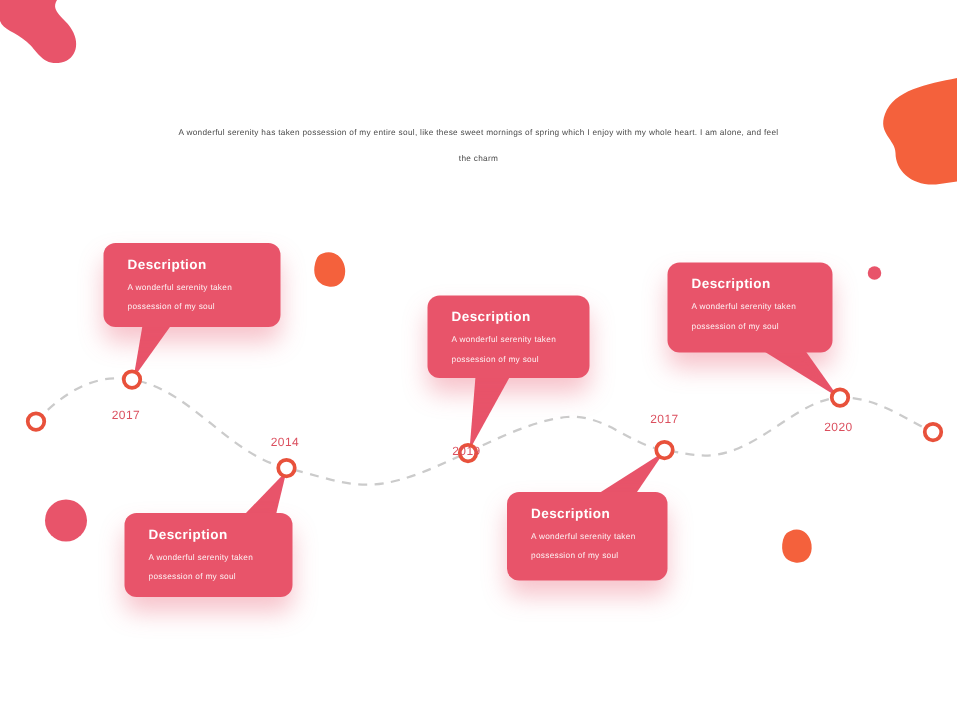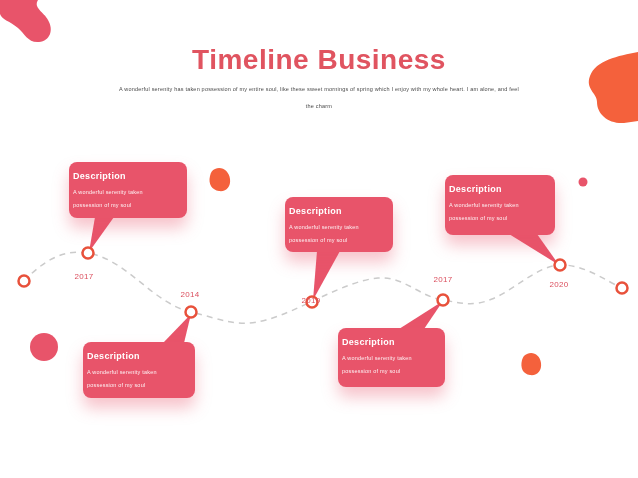--- a/index.html
+++ b/index.html
@@ -12,21 +12,21 @@
     position:absolute;left:0;top:44px;width:638px;text-align:center;
     font-size:28px;font-weight:bold;color:#E05460;letter-spacing:0.5px;
   }
   .page-subtitle{
     position:absolute;left:109px;top:81px;width:420px;text-align:center;
     font-size:5.5px;line-height:17px;color:#4a4a4a;letter-spacing:0.2px;
   }
   .page-subtitle span{display:block;}
   .card{
     position:absolute;background:#E8546A;border-radius:8px;color:#ffffff;
-    padding:9px 4px 6px;box-sizing:border-box;
+    padding:9px 16px 6px;box-sizing:border-box;
     box-shadow:0 10px 16px rgba(232,84,106,0.35);
   }
   .card h3{margin:0 0 5px;font-size:9px;line-height:10px;font-weight:bold;letter-spacing:0.3px;}
   .card p{margin:0;font-size:5.5px;line-height:13px;letter-spacing:0.2px;opacity:0.92;width:94px;}
   .card-1{left:69px;top:162px;width:118px;height:56px;}
   .card-2{left:83px;top:342px;width:112px;height:56px;}
   .card-3{left:285px;top:197px;width:108px;height:55px;}
   .card-4{left:338px;top:328px;width:107px;height:59px;}
   .card-5{left:445px;top:175px;width:110px;height:60px;}
   .year{
@@ -63,21 +63,20 @@
 
     <circle cx="24" cy="281" r="5.5" fill="#ffffff" stroke="#E8513B" stroke-width="2.5"></circle>
     <circle cx="88" cy="253" r="5.5" fill="#ffffff" stroke="#E8513B" stroke-width="2.5"></circle>
     <circle cx="191" cy="312" r="5.5" fill="#ffffff" stroke="#E8513B" stroke-width="2.5"></circle>
     <circle cx="312" cy="302" r="5.5" fill="#ffffff" stroke="#E8513B" stroke-width="2.5"></circle>
     <circle cx="443" cy="300" r="5.5" fill="#ffffff" stroke="#E8513B" stroke-width="2.5"></circle>
     <circle cx="560" cy="265" r="5.5" fill="#ffffff" stroke="#E8513B" stroke-width="2.5"></circle>
     <circle cx="622" cy="288" r="5.5" fill="#ffffff" stroke="#E8513B" stroke-width="2.5"></circle>
   </svg>
 
-  <div class="page-title">Timeline Business</div>
 
   <div class="page-subtitle">
     <span>A wonderful serenity has taken possession of my entire soul, like these sweet mornings of spring which I enjoy with my whole heart. I am alone, and feel</span>
     <span>the charm</span>
   </div>
 
   <div class="card card-1">
     <h3>Description</h3>
     <p>A wonderful serenity taken possession of my soul</p>
   </div>

